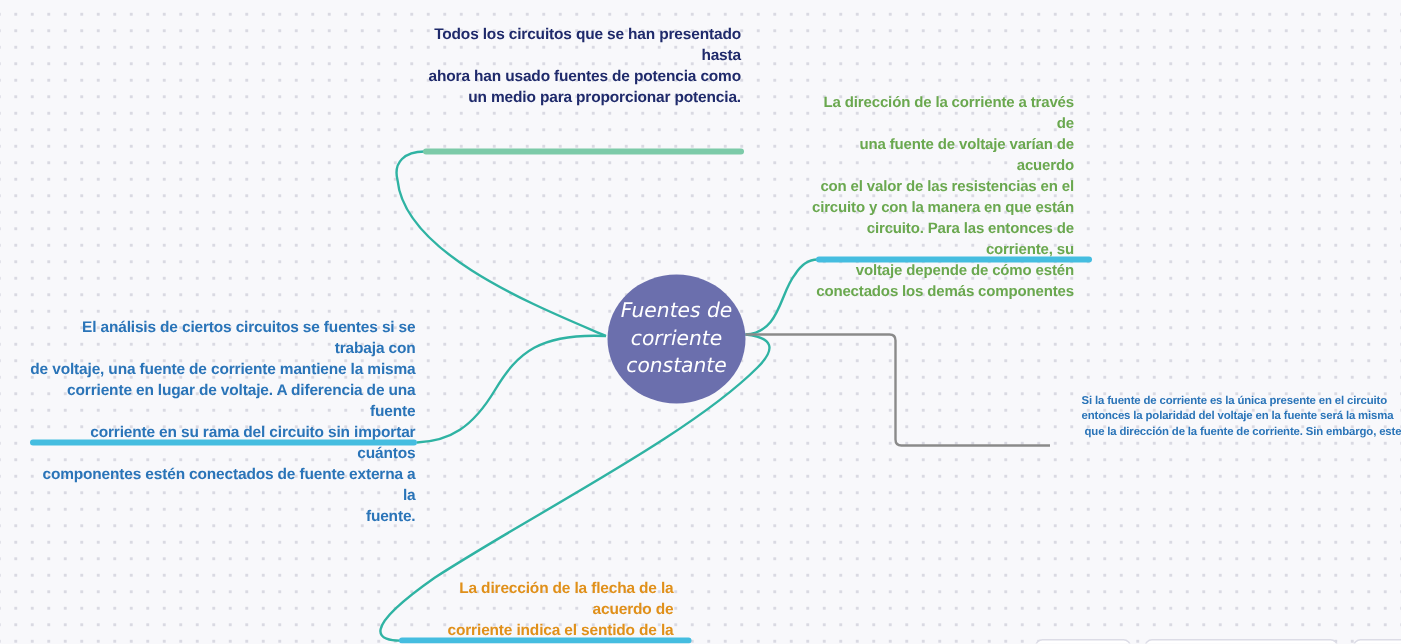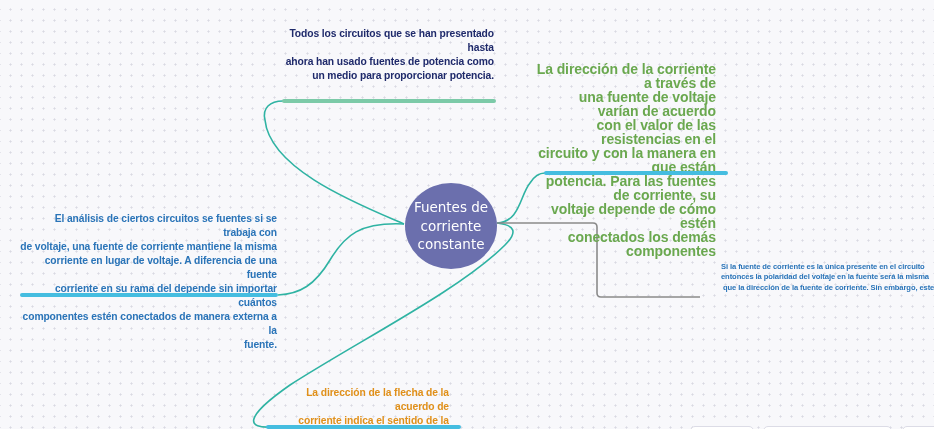--- a/index.html
+++ b/index.html
@@ -16,21 +16,21 @@
     position:absolute; text-align:right; font-weight:bold; line-height:14px;
     font-family: "Liberation Sans", sans-serif; letter-spacing:-0.1px;
   }
   .underline { position:absolute; height:4px; border-radius:2px; }
   .center {
     position:absolute; left:405px; top:183px; width:92px; height:86px; border-radius:50%;
     background:#6b6fad; color:#ffffff; display:flex; align-items:center; justify-content:center;
     text-align:center; font-size:13.5px; line-height:18.5px;
     font-family: "DejaVu Sans", sans-serif;
   }
-  .center span { display:block; width:86px; }
+  .center span { display:block; width:86px;font-style:italic; }
   .toolbtn {
     position:absolute; top:426px; height:14px; border:1px solid #dcdce6; border-radius:5px;
     background:#ffffff;
   }
 </style>
 </head>
 <body>
 
 <svg class="links" viewBox="0 0 934 429">
 
@@ -38,44 +38,44 @@
 
   <path d="M404,224 C360,222 345,235 330,260 C315,285 300,294 278,295" fill="none" stroke="#2fb3a3" stroke-width="1.6"></path>
 
   <path d="M497,223 C520,222 520,195 530,183 C535,175 540,173 545,173" fill="none" stroke="#2fb3a3" stroke-width="1.6"></path>
 
   <path d="M497,223 C515,225 518,232 505,245 C460,290 360,340 290,385 C240,420 250,428 270,427" fill="none" stroke="#2fb3a3" stroke-width="1.6"></path>
 
   <path d="M497,223 L593,223 Q597,223 597,227 L597,293 Q597,297 601,297 L700,297" fill="none" stroke="#8a8a8a" stroke-width="1.6"></path>
 </svg>
 
-<div class="node-text" style="left:280px; top:27px; width:214px; font-size:10.3px; color:#1f2a6b;">
+<div class="node-text" style="left:280px; top:17px; width:214px; font-size:10.3px; color:#1f2a6b;">
   <div>Todos  los circuitos que se han presentado hasta</div>
   <div>ahora han usado fuentes de potencia como</div>
   <div>un medio para proporcionar potencia.</div>
 </div>
 <div class="underline" style="left:282px; top:99px; width:214px; background:#7ccaa8;"></div>
 
-<div class="node-text" style="left:535px; top:62px; width:181px; font-size:14px; color:#6aa84f;">
+<div class="node-text" style="left:535px; top:62px; width:181px; font-size:10px; color:#6aa84f;">
   <div>La dirección de la corriente a través de</div>
   <div>una fuente de voltaje varían de acuerdo</div>
   <div>con el valor de las resistencias en el</div>
   <div>circuito y con la manera en que están</div>
-  <div>potencia. Para las fuentes de corriente, su</div>
+  <div>circuito. Para las entonces de corriente, su</div>
   <div>voltaje depende de cómo estén</div>
   <div>conectados los demás componentes</div>
 </div>
 <div class="underline" style="left:544px; top:171px; width:184px; background:#45bde0;"></div>
 
 <div class="node-text" style="left:20px; top:212px; width:257px; font-size:10.3px; color:#2a74b8;">
   <div>El análisis de ciertos circuitos se fuentes si se trabaja con</div>
   <div>de voltaje, una fuente de corriente mantiene la misma</div>
   <div>corriente en lugar de voltaje. A diferencia de una fuente</div>
-  <div>corriente en su rama del depende sin importar cuántos</div>
-  <div>componentes estén conectados de manera externa a la</div>
+  <div>corriente en su rama del circuito sin importar cuántos</div>
+  <div>componentes estén conectados de fuente externa a la</div>
   <div>fuente.</div>
 </div>
 <div class="underline" style="left:20px; top:293px; width:258px; background:#45bde0;"></div>
 
 <div class="node-text" style="left:721px; top:262px; width:218px; font-size:7.6px; line-height:10.4px; color:#2a74b8; text-align:left;">
   <div>Si la fuente de corriente es la única presente en el circuito</div>
   <div>entonces la polaridad del voltaje en la fuente será la misma</div>
   <div style="white-space:pre;"> que la dirección de la fuente de corriente. Sin embargo, este</div>
 </div>
 

